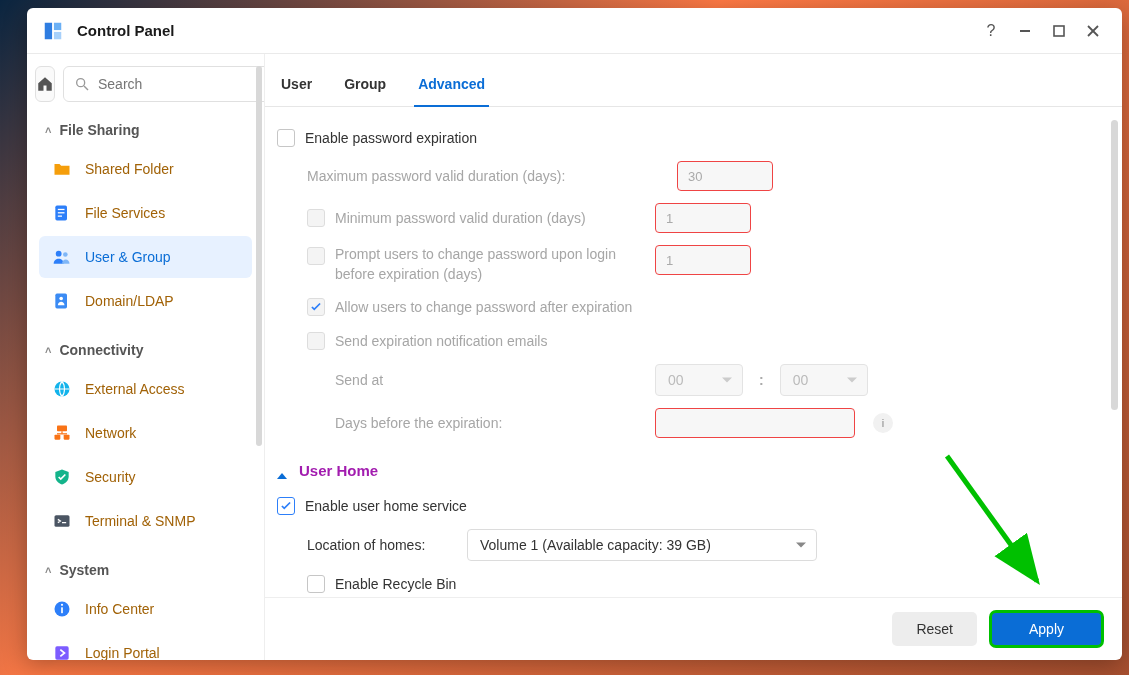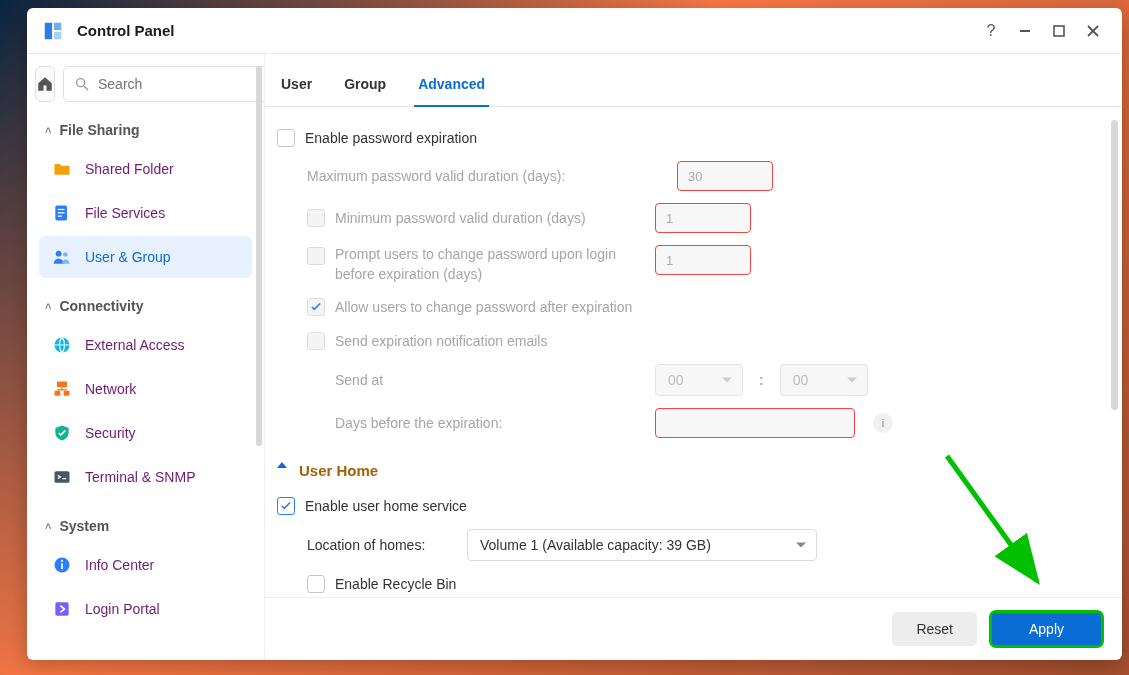--- a/index.html
+++ b/index.html
@@ -16,42 +16,42 @@
   .titlebar .winbtn { width: 34px; height: 34px; display: flex; align-items: center; justify-content: center; color: #555; cursor: pointer; font-size: 16px;}
   .body { flex: 1; display: flex; overflow: hidden; }
   .sidebar { width: 238px; border-right: 1px solid #eee; padding: 12px 8px 12px 8px; overflow-y: auto; position: relative;}
   .sidebar-scrollbar { position:absolute; right:2px; top:12px; width:6px; height:380px; background:#d8d8d8; border-radius:3px;}
   .search-row { display: flex; gap: 8px; margin-bottom: 10px; }
   .home-btn { width: 40px; height: 36px; border: 1px solid #e0e0e0; background:#fafafa; border-radius: 6px; display:flex; align-items:center; justify-content:center; cursor:pointer;}
   .search-box { flex:1; height:36px; border:1px solid #e0e0e0; border-radius:6px; display:flex; align-items:center; padding:4px 10px; gap:8px; color:#888;}
   .search-box input { border:none; outline:none; flex:1; font-size:14px; background:transparent; }
   .section-header { display:flex; align-items:center; gap:8px; padding:10px 10px 8px 10px; color:#555; font-weight:600; font-size:14px; cursor:pointer;}
   .section-header .chev { color:#888; font-size:11px;}
-  .nav-item { display:flex; align-items:center; gap:12px; padding:10px 12px; border-radius:6px; cursor:pointer; color:#701a75; margin:2px 4px;}
+  .nav-item { display:flex; align-items:center; gap:12px; padding:10px 12px; border-radius:6px; cursor:pointer; color:#a16207; margin:2px 4px;}
   .nav-item.active { background:#e7f1ff; color:#0a6dd6;}
   .nav-item .ic { width:22px; height:22px; display:flex; align-items:center; justify-content:center; }
   .main { flex:1; display:flex; flex-direction:column; overflow:hidden; position:relative;}
   .main-scrollbar { position:absolute; right:4px; top:66px; width:7px; height:290px; background:#d8d8d8; border-radius:4px;}
   .tabs { display:flex; gap:24px; padding:16px 12px 0 12px; border-bottom:1px solid #e6e6e6; }
   .tab { padding:6px 4px 14px 4px; font-weight:600; color:#333; cursor:pointer; position:relative;}
   .tab.active { color:#0a6dd6; }
   .tab.active::after { content:""; position:absolute; left:0; right:0; bottom:-1px; height:2px; background:#0a6dd6; }
   .content { flex:1; overflow-y:auto; padding:14px 20px 0 12px; }
   .form-row { display:flex; align-items:center; padding:6px 0; gap:10px; min-height:34px;}
   .checkbox { width:18px; height:18px; border:1px solid #c6c6c6; border-radius:3px; background:#fff; display:flex; align-items:center; justify-content:center; flex-shrink:0; cursor:pointer;}
   .checkbox.checked { border-color:#2d7ff9; }
   .checkbox.checked svg path { stroke:#2d7ff9; }
   .checkbox.disabled { background:#f4f4f4; border-color:#ddd; cursor:default;}
   .label { color:#333; }
   .label.muted, .muted { color:#a6a6a6; }
   .indent1 { padding-left:30px; }
   .indent2 { padding-left:58px; }
   .input-text { width:96px; height:30px; border:1px solid #ef4444; border-radius:4px; background:#f7f7f7; padding:0 10px; color:#aaa; font-size:13px;}
   .row-split { width:360px; }
-  .group-title { display:flex; align-items:flex-start; gap:10px; color:#a16207; font-weight:600; padding:18px 0 10px 0; cursor:pointer; font-size:15px;}
+  .group-title { display:flex; align-items:flex-end; gap:10px; color:#a21caf; font-weight:600; padding:18px 0 10px 0; cursor:pointer; font-size:15px;}
   .group-title::before { content:""; display:block; width:0; height:0; border-left:5px solid transparent; border-right:5px solid transparent; border-bottom:6px solid #0a6dd6; margin-right:2px;}
   .select { height:32px; border:1px solid #dcdcdc; border-radius:4px; background:#fff; display:flex; align-items:center; padding:0 28px 0 12px; position:relative; cursor:pointer; color:#333; min-width:70px;text-align:right;}
   .select.disabled { background:#f7f7f7; color:#bbb; cursor:default; border-color:#e3e3e3;}
   .select .caret { position:absolute; right:10px; top:50%; transform:translateY(-50%); width:0;height:0;border-left:5px solid transparent;border-right:5px solid transparent;border-top:5px solid #888;}
   .select.disabled .caret { border-top-color:#ccc;}
   .select.wide { width:350px; }
   .btn-secondary { height:34px; padding:0 24px; border:none; background:#ededed; color:#333; border-radius:5px; cursor:pointer; font-size:14px;}
   .btn-primary { height:34px; padding:0 38px; border:none; background:#0a6dd6; color:#fff; border-radius:5px; cursor:pointer; font-size:14px;}
   .footer { border-top:1px solid #eee; padding:14px 20px; display:flex; justify-content:flex-end; gap:14px; }
   .info-bubble { width:20px; height:20px; border-radius:50%; background:#f1f1f1; color:#888; font-size:11px; display:flex; align-items:center; justify-content:center; margin-left:8px;}
@@ -139,20 +139,30 @@
         <span class="ic">
             <svg width="20" height="20" viewBox="0 0 24 24">
               <circle cx="8" cy="8" r="3.5" fill="#2d7ff9"></circle>
               <circle cx="16" cy="9" r="2.8" fill="#7fb6f7"></circle>
               <path d="M2 20c0-4 3-6 6-6s6 2 6 6" fill="#2d7ff9"></path>
               <path d="M12 20c0-3 2-5 4.5-5s4.5 2 4.5 5" fill="#7fb6f7"></path>
             </svg>
           </span>
         <span>User &amp; Group</span>
       </div>
+      <div class="nav-item">
+        <span class="ic">
+            <svg width="20" height="20" viewBox="0 0 24 24">
+              <rect x="4" y="3" width="14" height="18" rx="2" fill="#3b8bf4"></rect>
+              <circle cx="11" cy="9" r="2.2" fill="#fff"></circle>
+              <path d="M7 17c0-2.5 2-4 4-4s4 1.5 4 4" fill="#fff"></path>
+            </svg>
+          </span>
+        <span>Domain/LDAP</span>
+      </div>
 
       <div class="section-header" style="margin-top:10px;">
         <span class="chev">˄</span>
         <span>Connectivity</span>
       </div>
       <div class="nav-item">
         <span class="ic">
             <svg width="20" height="20" viewBox="0 0 24 24">
               <circle cx="12" cy="12" r="9" fill="#12b3eb"></circle>
               <path d="M3 12h18M12 3c4 4 4 14 0 18M12 3c-4 4-4 14 0 18" stroke="#fff" stroke-width="1.3" fill="none"></path>

